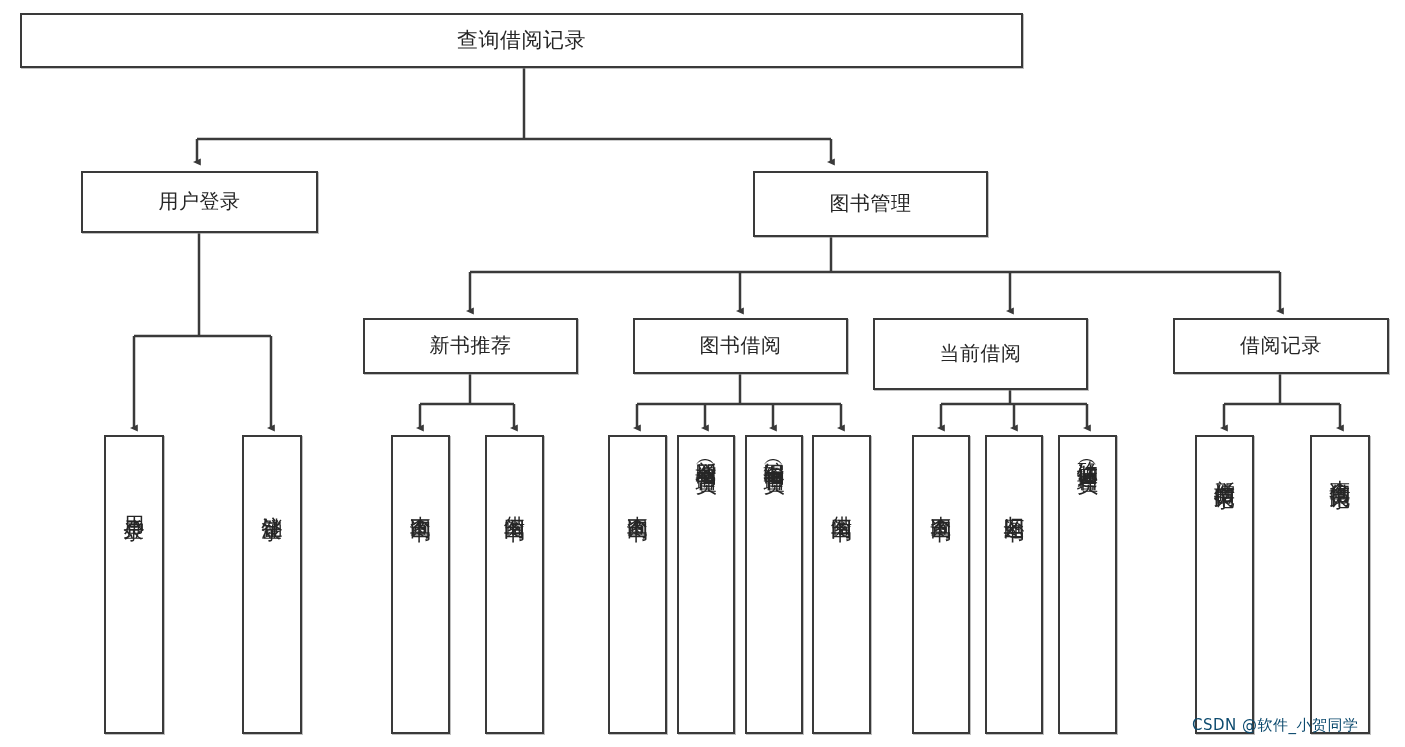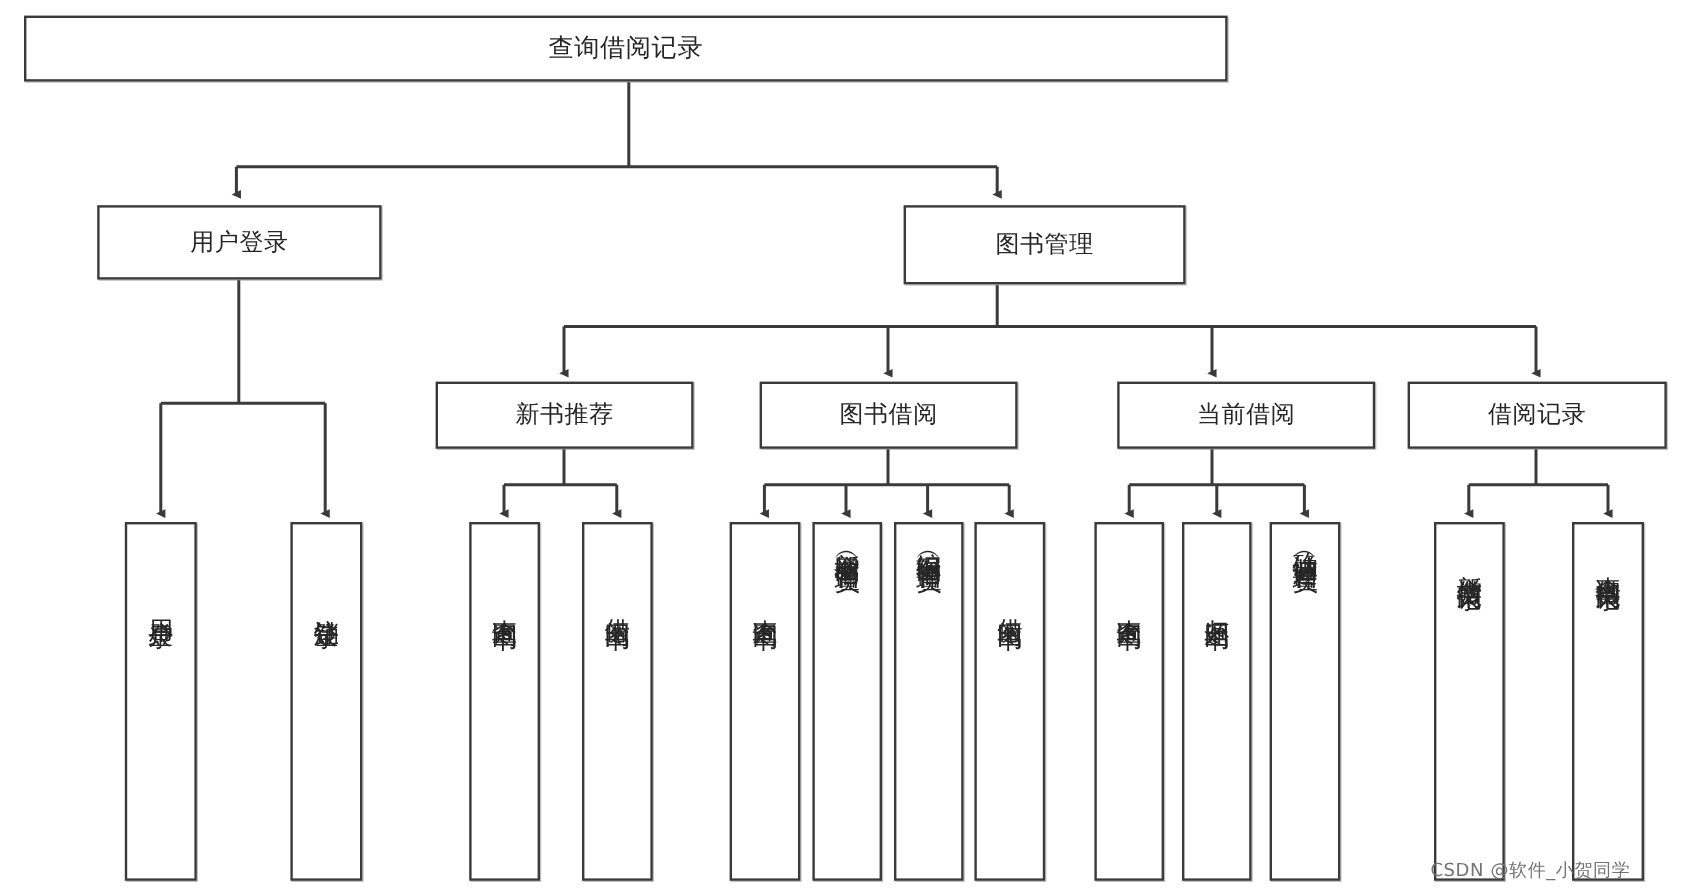--- a/index.html
+++ b/index.html
@@ -60,21 +60,21 @@
     writing-mode: vertical-rl;
     text-orientation: upright;
     font-size: 21px;
     line-height: 1.05;
     letter-spacing: 2px;
     white-space: nowrap;
   }
   .watermark {
     position: absolute;
     font-size: 15px;
-    color: #737373;
+    color: #0c4a6e;
     white-space: nowrap;
     letter-spacing: 0.5px;
     user-select: none;
   }
 </style>
 </head>
 <body>
 
 <div id="diagram-root">
 
@@ -138,21 +138,21 @@
   <div class="node h" style="left:753px;top:171px;width:235px;height:66px;">
     <span class="label">图书管理</span>
   </div>
 
   <div class="node h" style="left:363px;top:318px;width:215px;height:56px;">
     <span class="label">新书推荐</span>
   </div>
   <div class="node h" style="left:633px;top:318px;width:215px;height:56px;">
     <span class="label">图书借阅</span>
   </div>
-  <div class="node h" style="left:931px;top:318px;width:215px;height:56px;">
+  <div class="node h" style="left:873px;top:318px;width:215px;height:72px;">
     <span class="label">当前借阅</span>
   </div>
   <div class="node h" style="left:1173px;top:318px;width:216px;height:56px;">
     <span class="label">借阅记录</span>
   </div>
 
   <div class="node v" style="left:104px;top:435px;width:60px;height:299px;padding-top:62px;">
     <span class="label">用户登录</span>
   </div>
   <div class="node v" style="left:242px;top:435px;width:60px;height:299px;padding-top:62px;">

